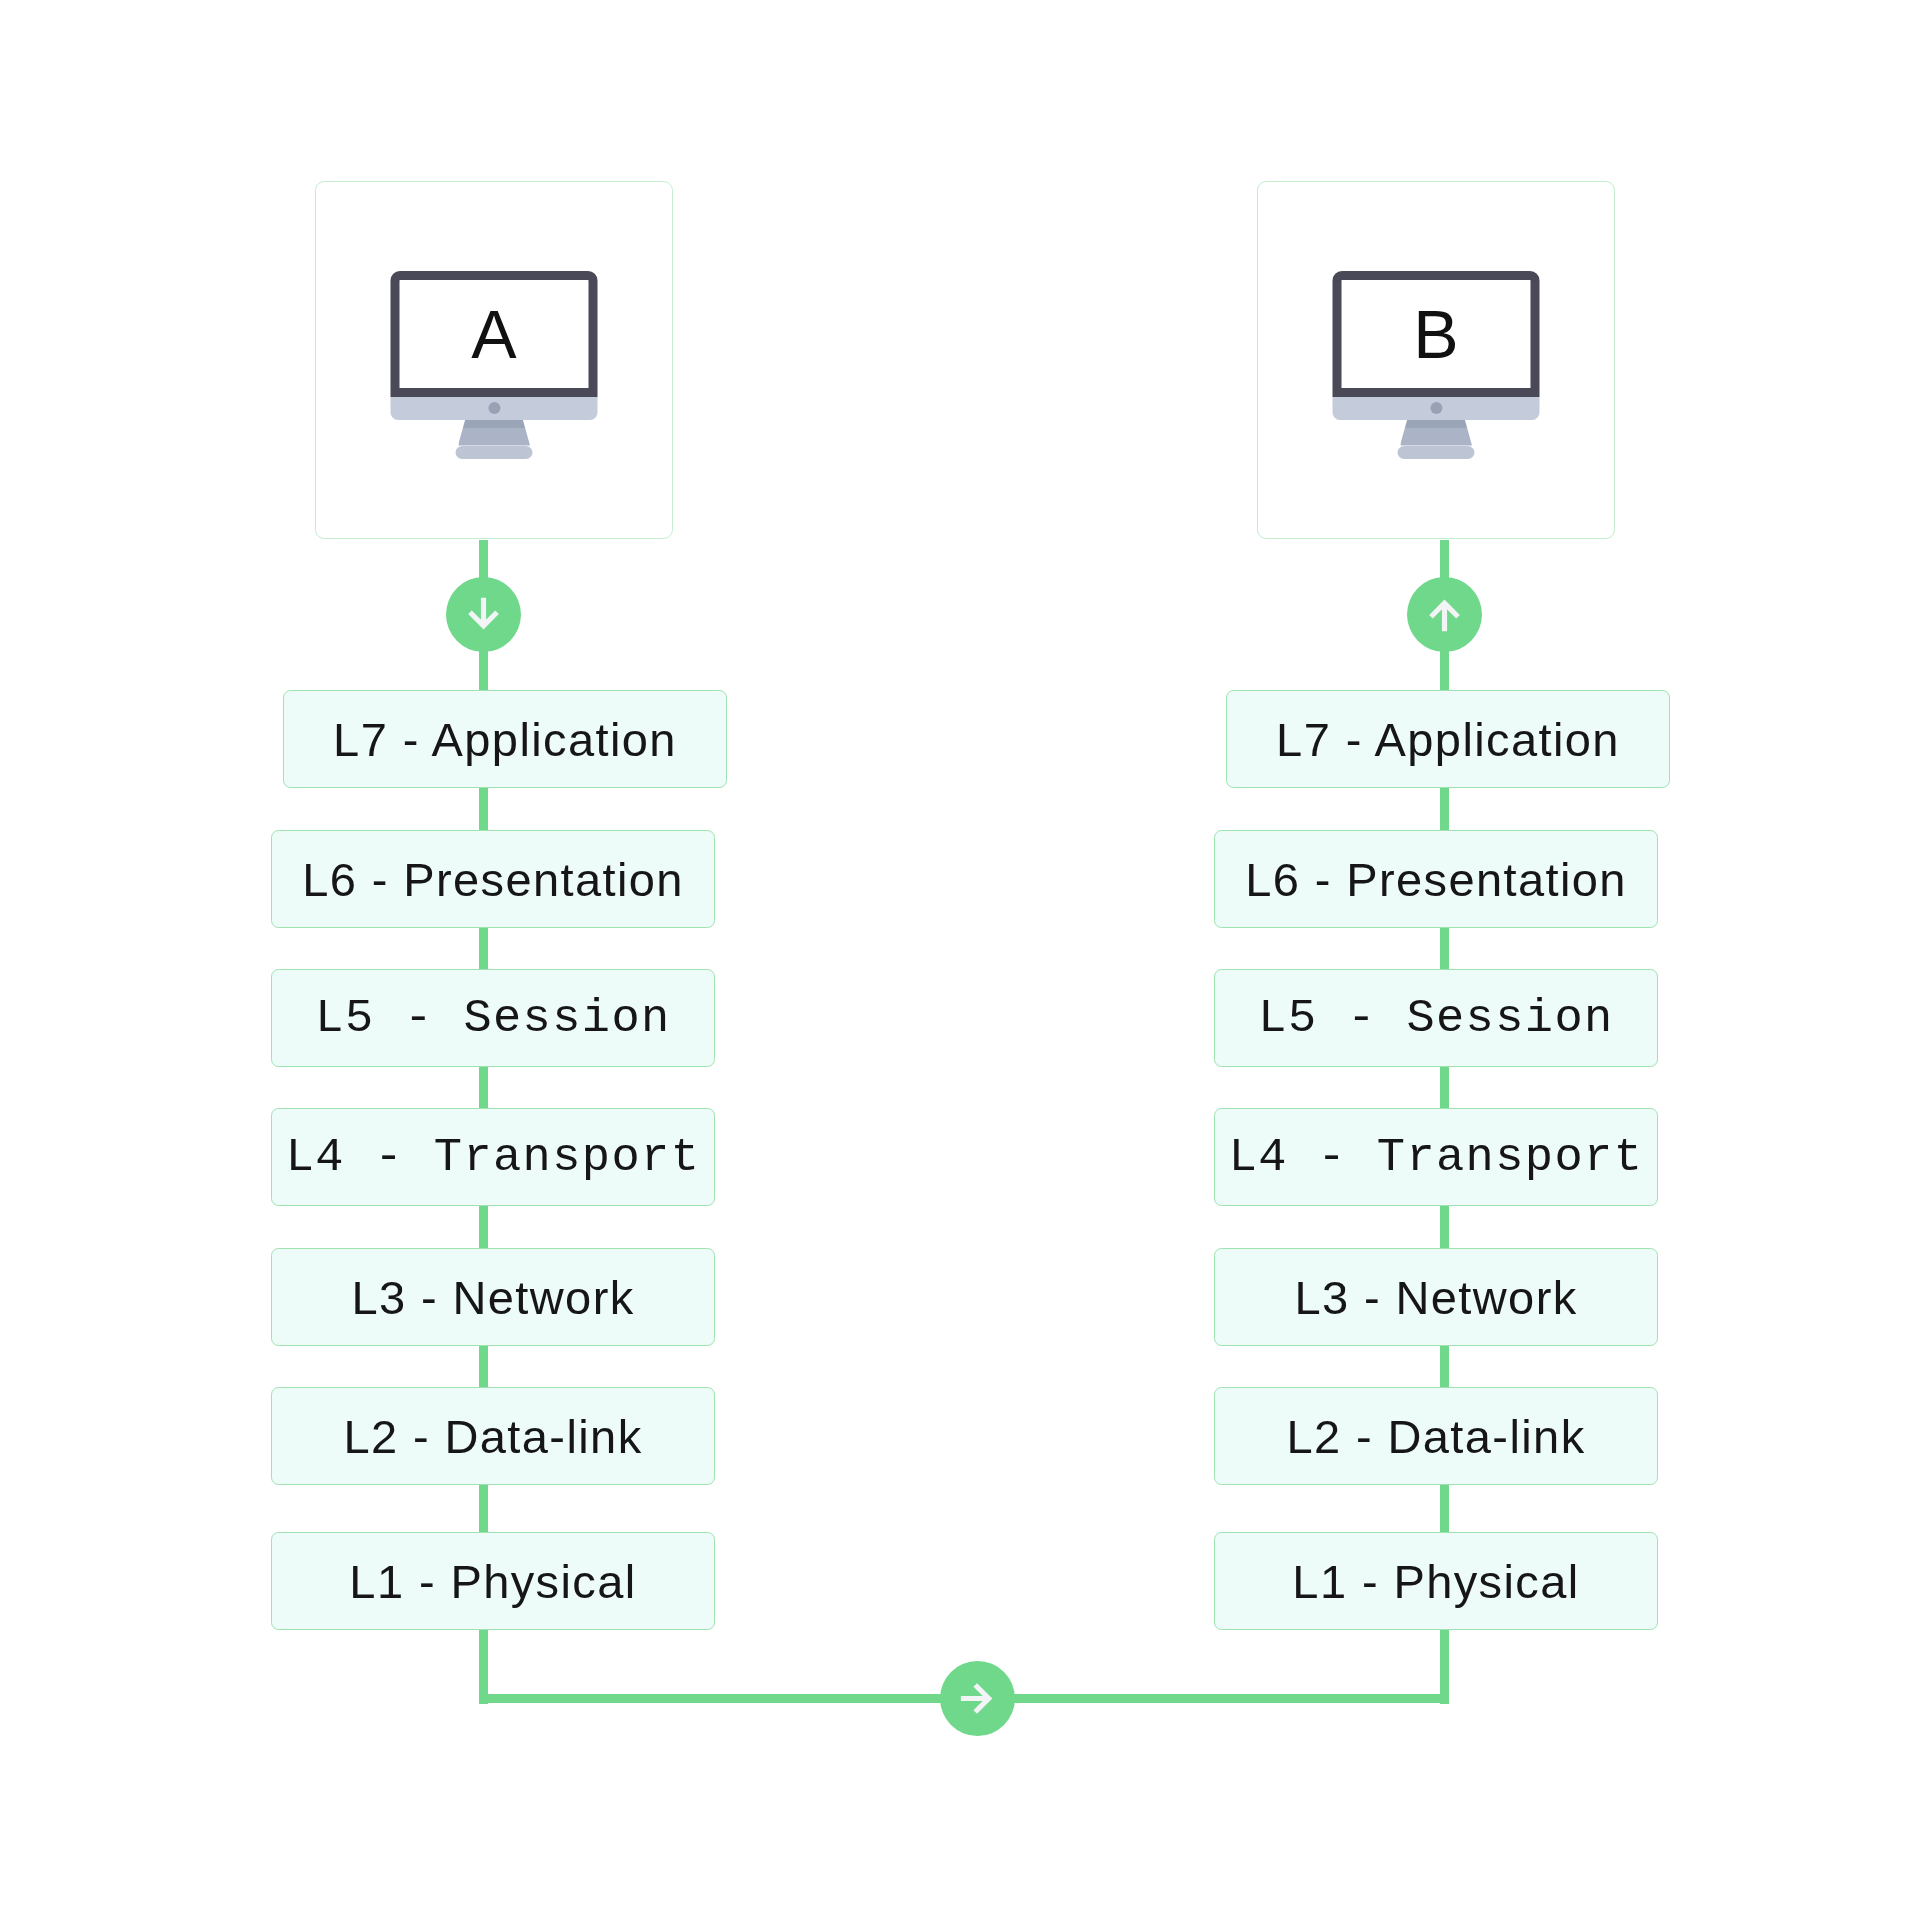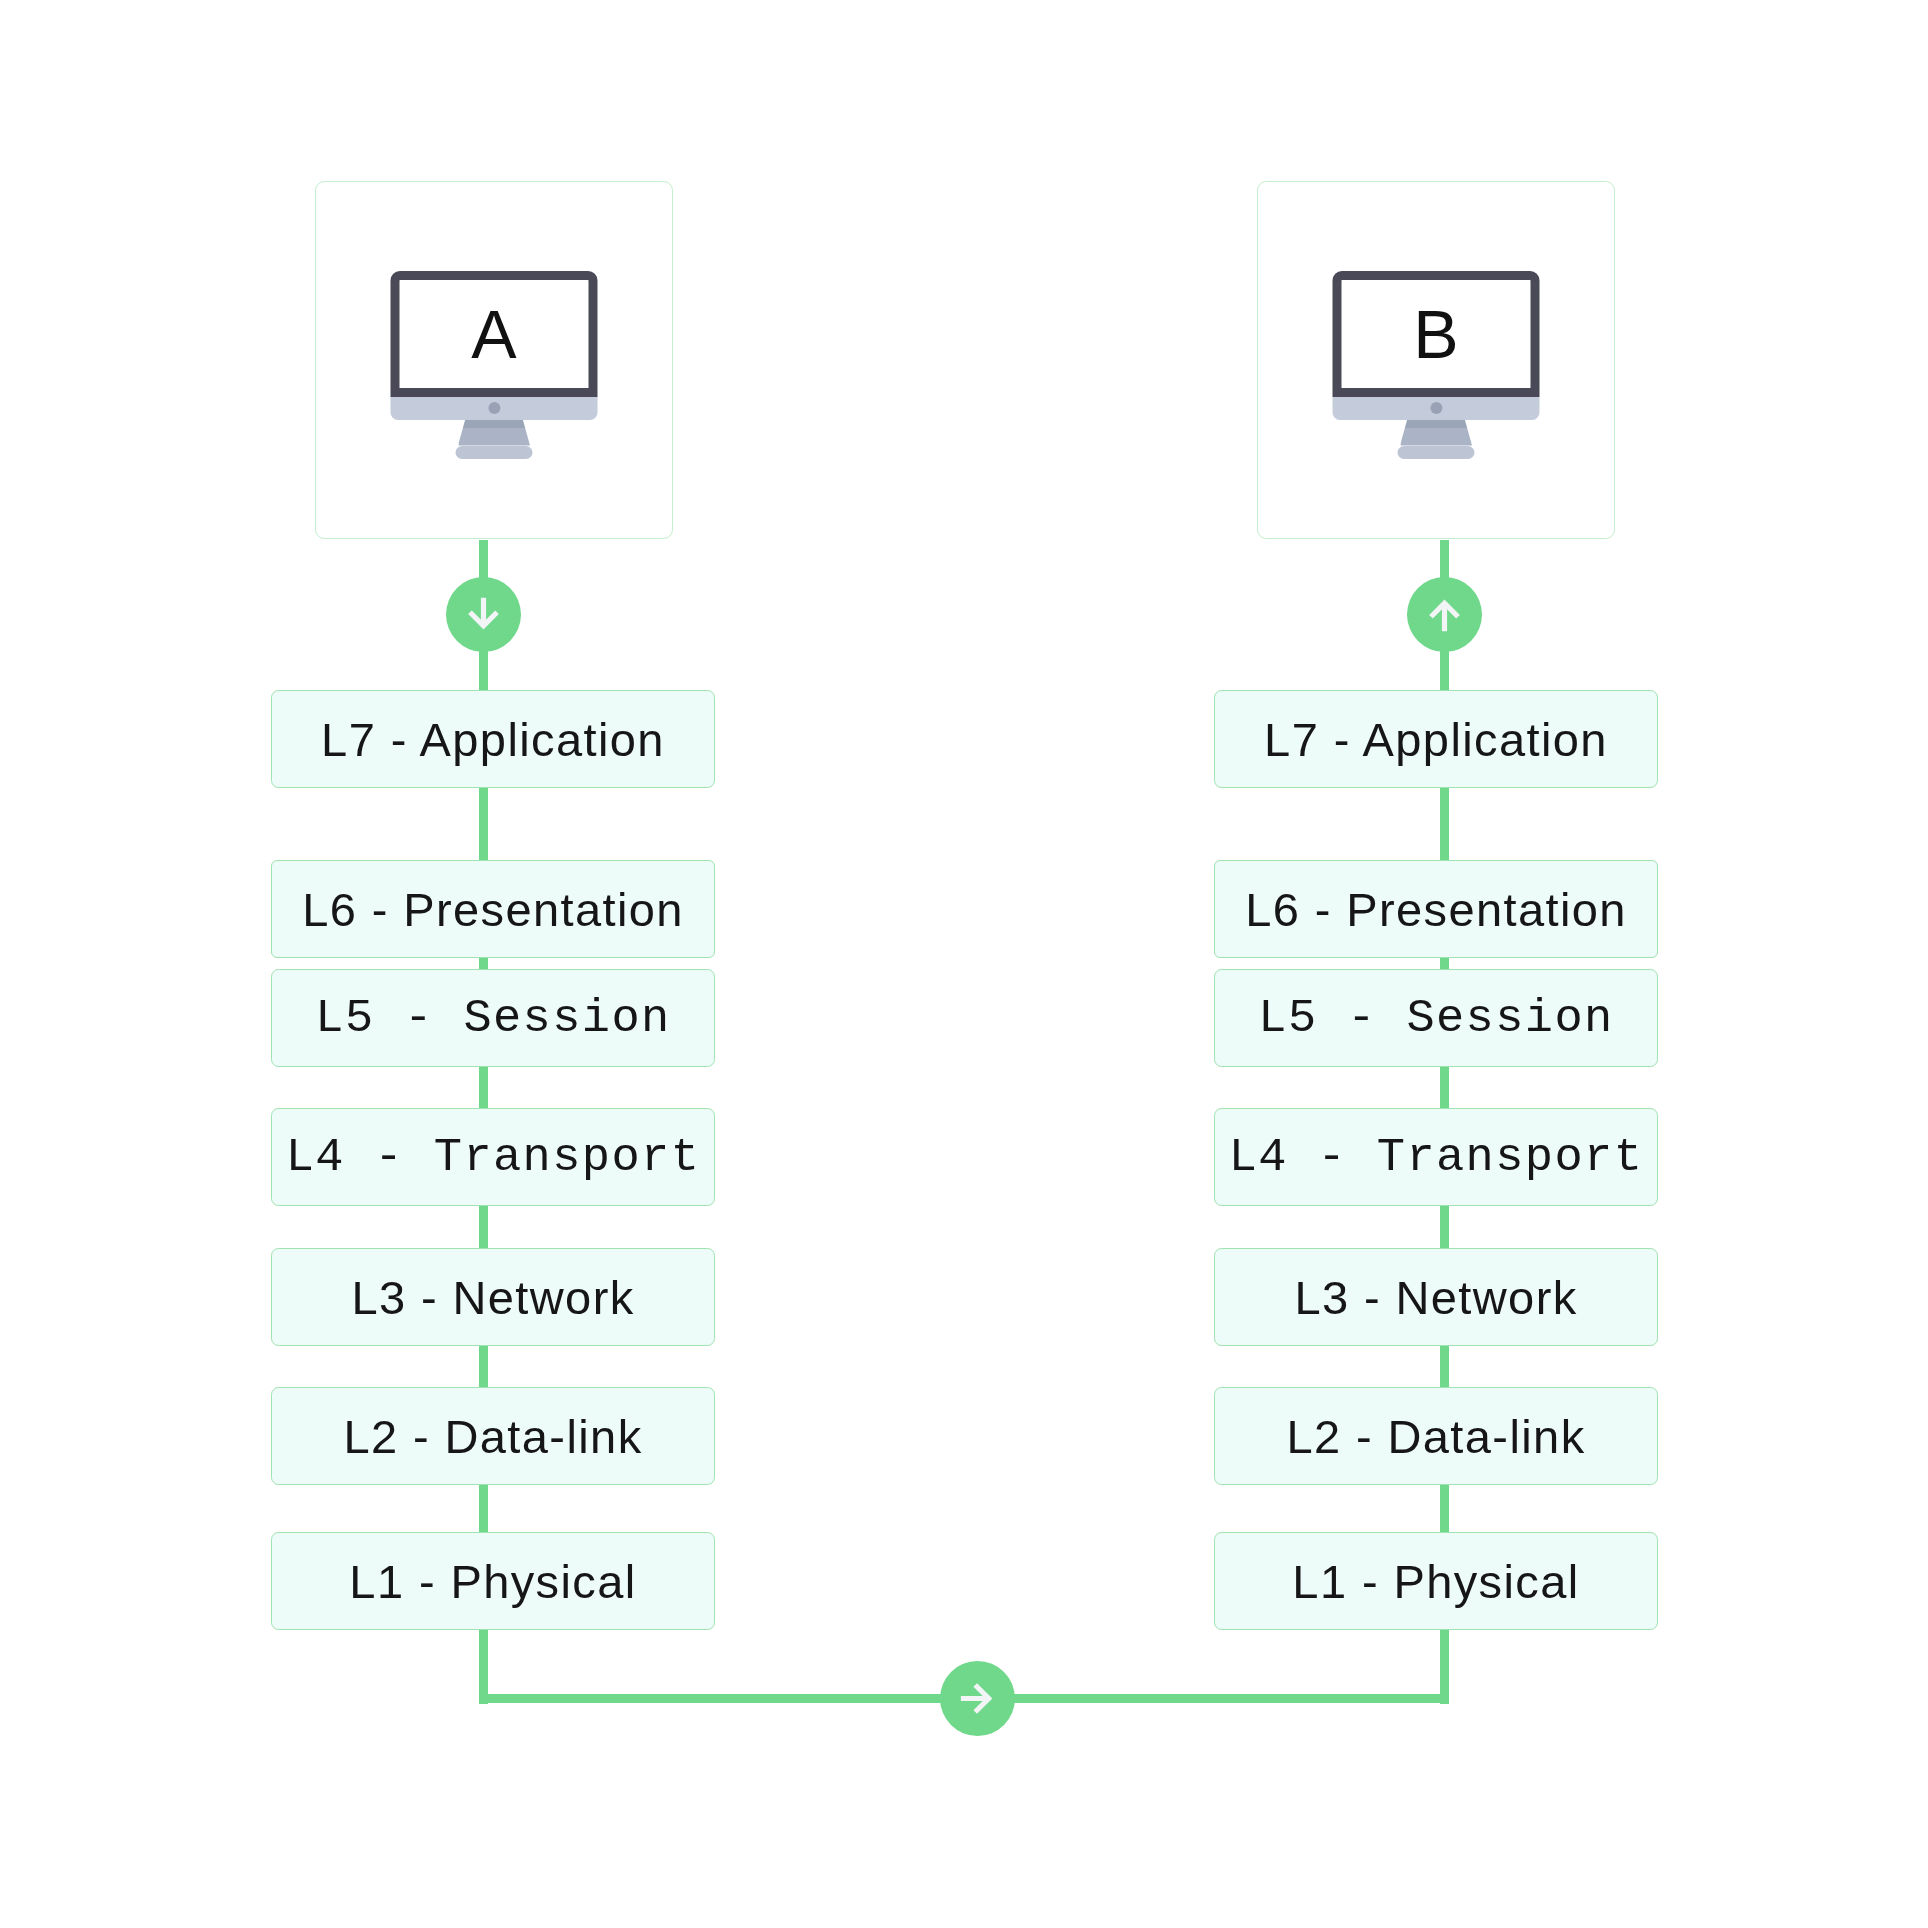--- a/index.html
+++ b/index.html
@@ -52,21 +52,21 @@
   .badge-bottom{left:940px;top:1661px;}
   
   .layer-box{
     position:absolute;width:444px;height:98px;box-sizing:border-box;
     background:#edfbf9;border:1.9px solid #9fe3b0;border-radius:7.5px;
     display:flex;align-items:center;justify-content:center;z-index:1;
   }
   .layer-label{font-size:47px;color:#161616;letter-spacing:1.4px;white-space:nowrap;}
   .col-a{left:271px;}
   .col-b{left:1214px;}
-  .row-0{top:690px;} .row-1{top:860px;border-radius:6px;} .row-2{top:969px;font-family:Liberation Mono, monospace;}
+  .row-0{top:690px;margin-left:12px;} .row-1{top:830px;} .row-2{top:969px;font-family:Liberation Mono, monospace;}
   .row-3{top:1108px;font-family:Liberation Mono, monospace;} .row-4{top:1248px;} .row-5{top:1387px;} .row-6{top:1532px;}
 </style>
 </head>
 <body>
 
 <div class="canvas">
 
   <div class="vline vline-a"></div>
   <div class="vline vline-b"></div>
   <div class="hline"></div>

